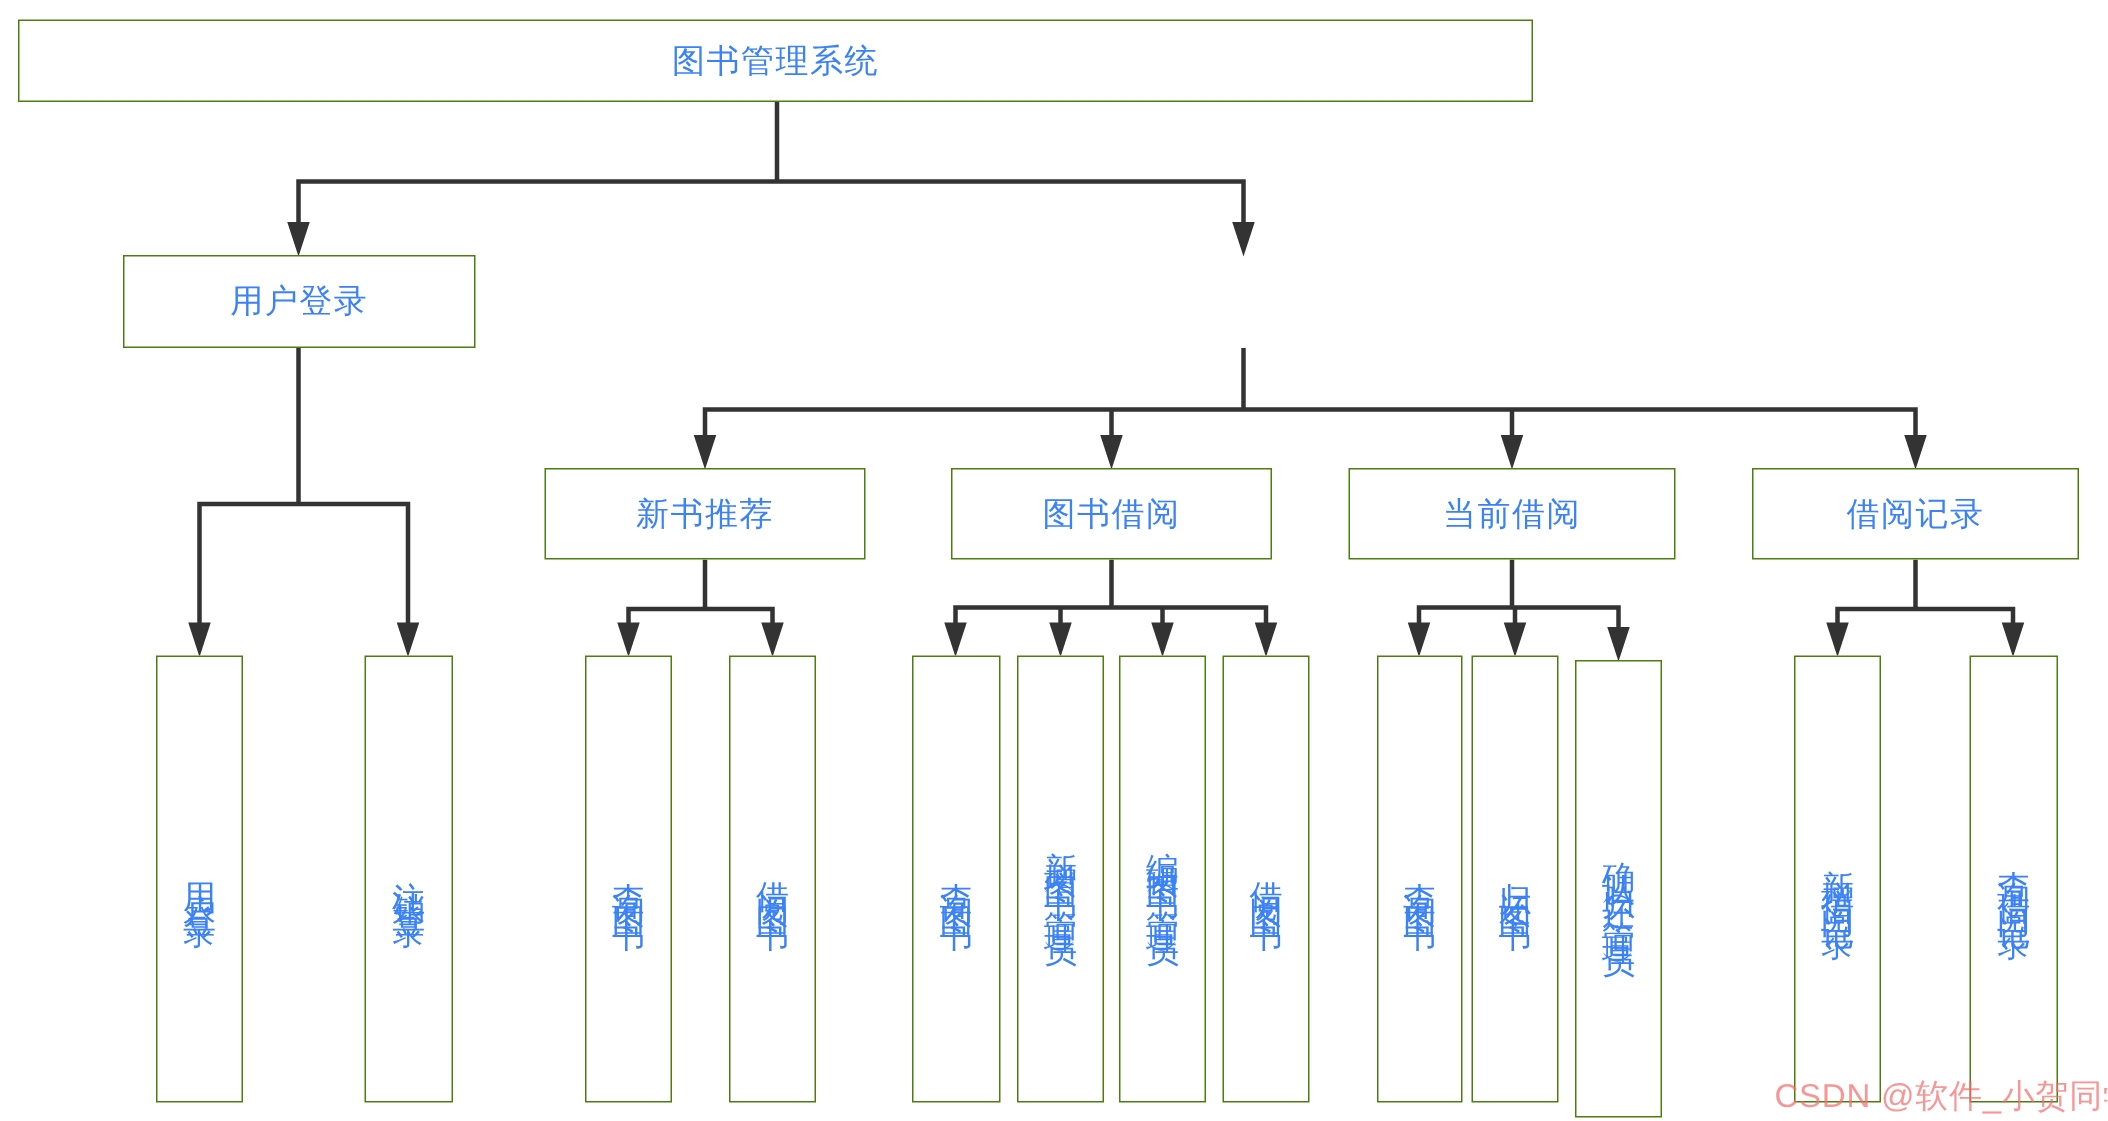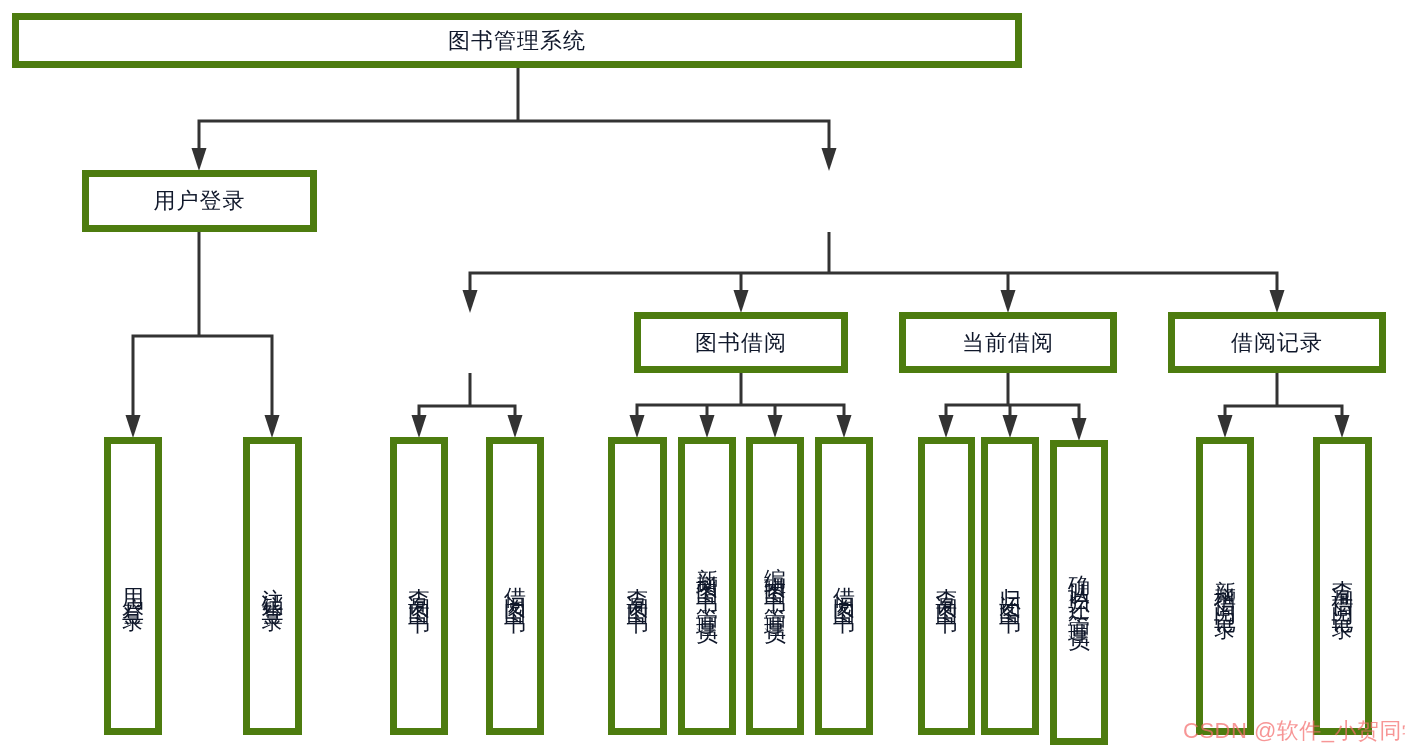--- a/index.html
+++ b/index.html
@@ -3,21 +3,21 @@
 <meta charset="utf-8">
 <style>
   html,body{margin:0;padding:0;background:#ffffff;}
   .canvas{
     position:relative;width:1405px;height:747px;background:#ffffff;
     font-family:"Liberation Sans",sans-serif;overflow:hidden;
   }
   .connector-layer{position:absolute;left:0;top:0;z-index:1;}
   .node{
     position:absolute;box-sizing:border-box;background:#ffffff;
-    border:7px solid #4d7c0f;color:#0f172a;
+    border:1px solid #4d7c0f;color:#3b82f6;
     display:flex;align-items:center;justify-content:center;
     font-size:22px;line-height:1;letter-spacing:1px;z-index:2;
   }
   .node.vertical{
     writing-mode:vertical-lr;text-orientation:mixed;
     letter-spacing:8px;font-size:22px;
   }
   .watermark{
     position:absolute;left:1183px;top:716px;z-index:3;
     font-size:22px;letter-spacing:0.5px;white-space:nowrap;
@@ -78,20 +78,21 @@
       <polygon points="1079,441 1071.5,418 1086.5,418"></polygon>
       <polygon points="1225,438 1217.5,415 1232.5,415"></polygon>
       <polygon points="1342,438 1334.5,415 1349.5,415"></polygon>
     </g>
   </svg>
 
   <div class="node" style="left:12px;top:13px;width:1010px;height:55px">图书管理系统</div>
 
   <div class="node" style="left:82px;top:170px;width:235px;height:62px">用户登录</div>
 
+  <div class="node" style="left:363px;top:312px;width:214px;height:61px">新书推荐</div>
   <div class="node" style="left:899px;top:312px;width:218px;height:61px">当前借阅</div>
   <div class="node" style="left:634px;top:312px;width:214px;height:61px">图书借阅</div>
   <div class="node" style="left:1168px;top:312px;width:218px;height:61px">借阅记录</div>
 
   <div class="node vertical" style="left:104px;top:437px;width:58px;height:298px">用户登录</div>
   <div class="node vertical" style="left:243px;top:437px;width:59px;height:298px">注销登录</div>
 
   <div class="node vertical" style="left:390px;top:437px;width:58px;height:298px">查询图书</div>
   <div class="node vertical" style="left:486px;top:437px;width:58px;height:298px">借阅图书</div>
 

